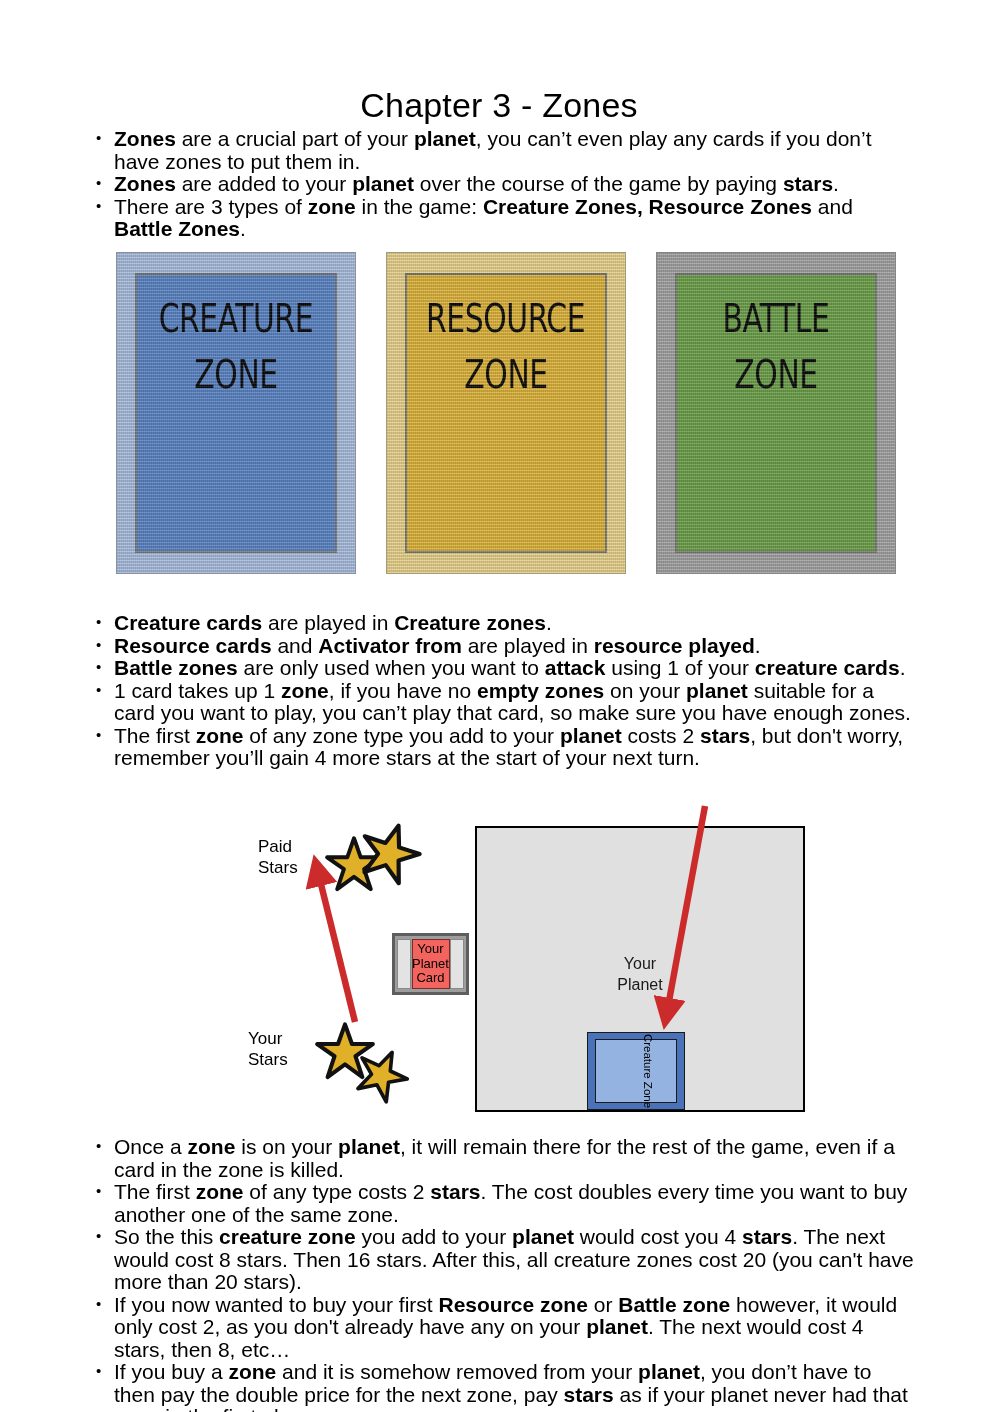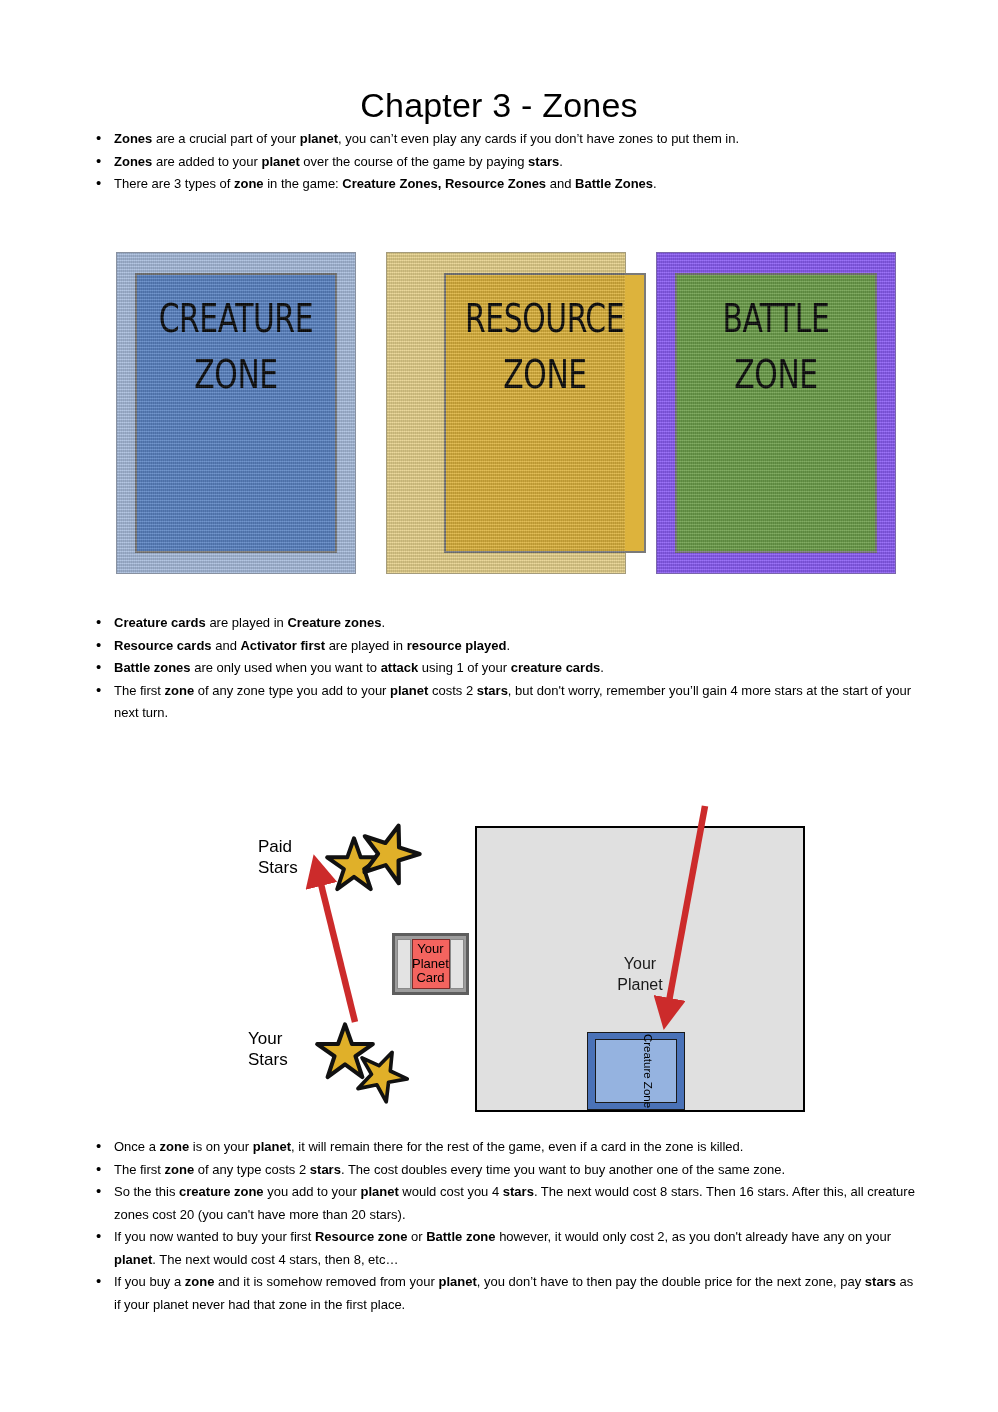--- a/index.html
+++ b/index.html
@@ -27,21 +27,21 @@
 
   
   .bullets {
     list-style: none;
     margin: 0;
     padding: 0;
   }
   .bullets li {
     position: relative;
     padding-left: 22px;
-    font-size: 13px;
+    font-size: 21px;
     line-height: 22.5px;
     margin-bottom: 0px;
   }
   .bullets li::before {
     content: "•";
     position: absolute;
     left: 4px;
     top: -1px;
     font-size: 15px;
     line-height: 22.5px;
@@ -247,39 +247,40 @@
 <div class="cards-row">
 
   <div class="zone-card card-creature speckle" style="background: rgb(168, 189, 221);">
     <div class="inner speckle" style="background: rgb(91, 132, 196);">
       <div class="zt">CREATURE</div>
       <div class="zt">ZONE</div>
     </div>
   </div>
 
   <div class="zone-card card-resource speckle" style="background: rgb(231, 210, 140);">
-    <div class="inner speckle" style="background: rgb(221, 179, 60); margin-left: 39px;">
+    <div class="inner speckle" style="background: rgb(221, 179, 60);">
       <div class="zt">RESOURCE</div>
       <div class="zt">ZONE</div>
     </div>
   </div>
 
-  <div class="zone-card card-battle speckle" style="background: #8b5cf6;">
+  <div class="zone-card card-battle speckle" style="background: #a3a3a3;">
     <div class="inner speckle" style="background: rgb(109, 159, 75);">
       <div class="zt">BATTLE</div>
       <div class="zt">ZONE</div>
     </div>
   </div>
 
 </div>
 
 <ul class="bullets list-mid" id="list-mid">
     <li><b>Creature cards</b><span> are played in </span><b>Creature zones</b><span>.</span></li>
-    <li><b>Resource cards</b><span> and </span><b>Activator first</b><span> are played in </span><b>resource played</b><span>.</span></li>
+    <li><b>Resource cards</b><span> and </span><b>Activator from</b><span> are played in </span><b>resource played</b><span>.</span></li>
     <li><b>Battle zones</b><span> are only used when you want to </span><b>attack</b><span> using 1 of your </span><b>creature cards</b><span>.</span></li>
+    <li><span>1 card takes up 1 </span><b>zone</b><span>, if you have no </span><b>empty zones</b><span> on your </span><b>planet</b><span> suitable for a card you want to play, you can’t play that card, so make sure you have enough zones.</span></li>
     <li><span>The first </span><b>zone</b><span> of any zone type you add to your </span><b>planet</b><span> costs 2 </span><b>stars</b><span>, but don't worry, remember you’ll gain 4 more stars at the start of your next turn.</span></li>
   </ul>
 
 <div class="diagram">
 
   <div class="planet-box" style="background: rgb(224, 224, 224);">
     <div class="planet-label">
       <div>Your</div>
       <div>Planet</div>
     </div>

